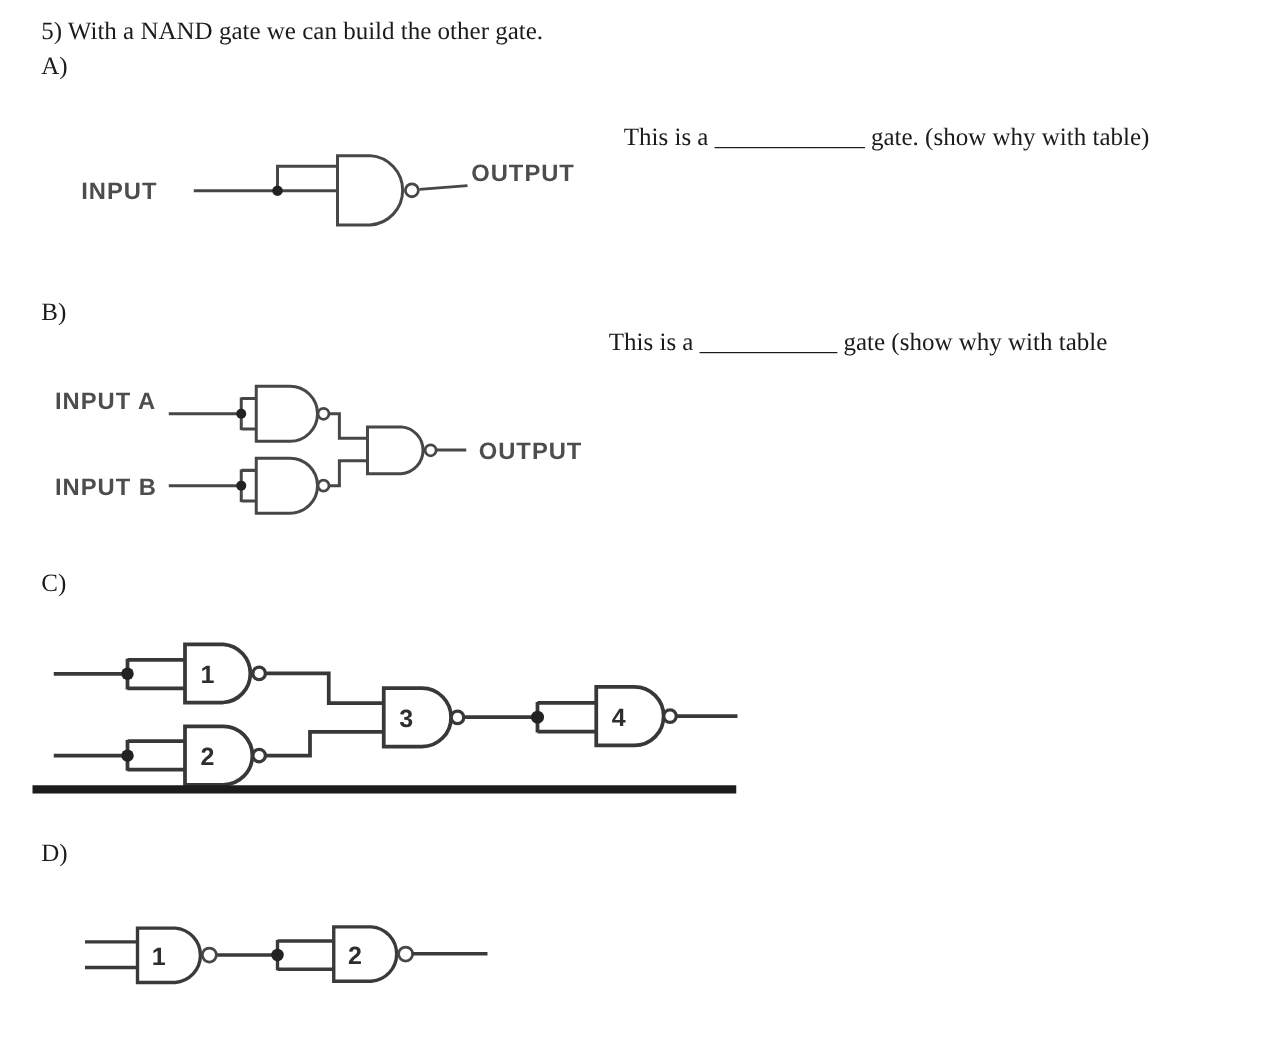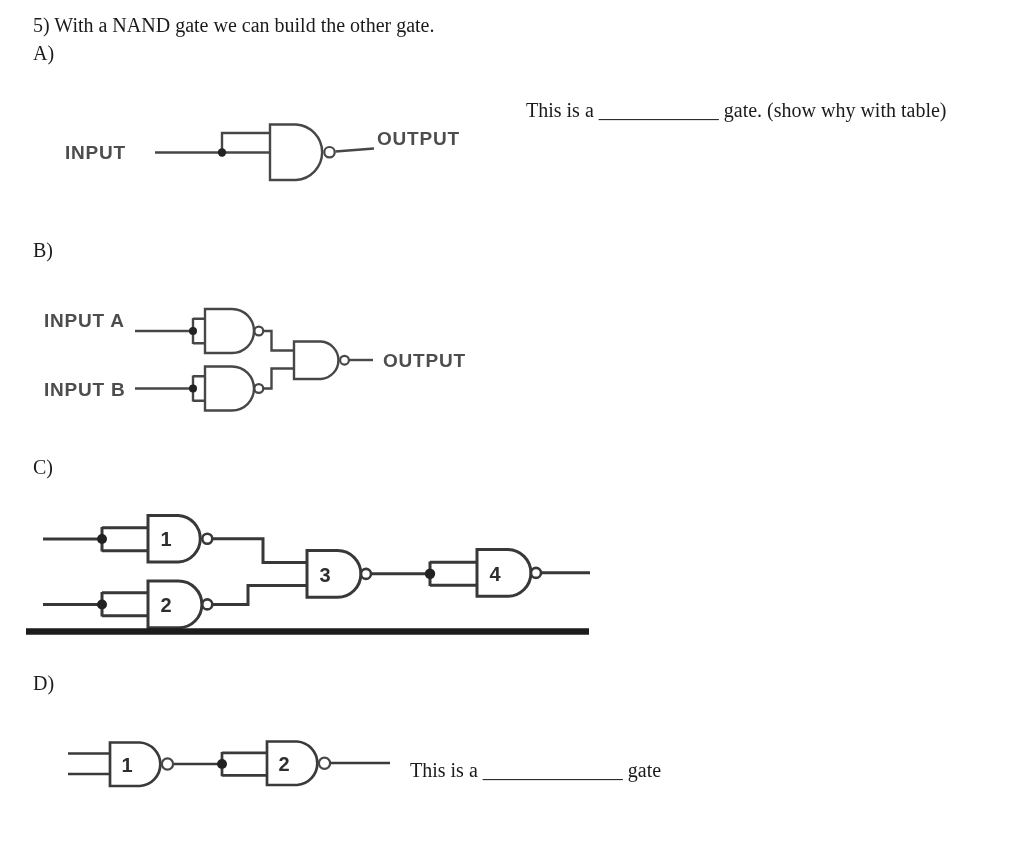--- a/index.html
+++ b/index.html
@@ -30,25 +30,25 @@
     fill:#2e2e2e; text-anchor:middle;
   }
 </style>
 </head>
 <body>
 
 <div class="canvas">
 
   <div class="serif" style="left:33px; top:14px;">5) With a NAND gate we can build the other gate.</div>
   <div class="serif" style="left:33px; top:42px;">A)</div>
-  <div class="serif" style="left:526px; top:99px;">This is a ____________ gate. (show why with table)</div>
+  <div class="serif" style="left:499px; top:99px;">This is a ____________ gate. (show why with table)</div>
   <div class="serif" style="left:33px; top:239px;">B)</div>
+  <div class="serif" style="left:487px; top:263px;">This is a ___________ gate (show why with table</div>
   <div class="serif" style="left:33px; top:456px;">C)</div>
   <div class="serif" style="left:33px; top:672px;">D)</div>
-  <div class="serif" style="left:410px; top:759px;">This is a ______________ gate</div>
 
   <svg class="circuit" style="left:40px; top:108px;" width="450" height="84" viewBox="40 108 450 84">
     <path class="ln" d="M155 152.5 H222"></path>
     <path class="ln" d="M222 152.5 V133 H270"></path>
     <path class="ln" d="M222 152.5 H270"></path>
     <circle class="dot" cx="222" cy="152.5" r="4.2"></circle>
     <path class="gate" d="M270 124.5 H296 A27.8 27.8 0 0 1 296 180 H270 Z"></path>
     <circle class="bubble" cx="329.5" cy="152.2" r="5.2"></circle>
     <path class="ln" d="M335.5 151.5 L374 148.5"></path>
     <text class="io-label" x="65" y="159">INPUT</text>

